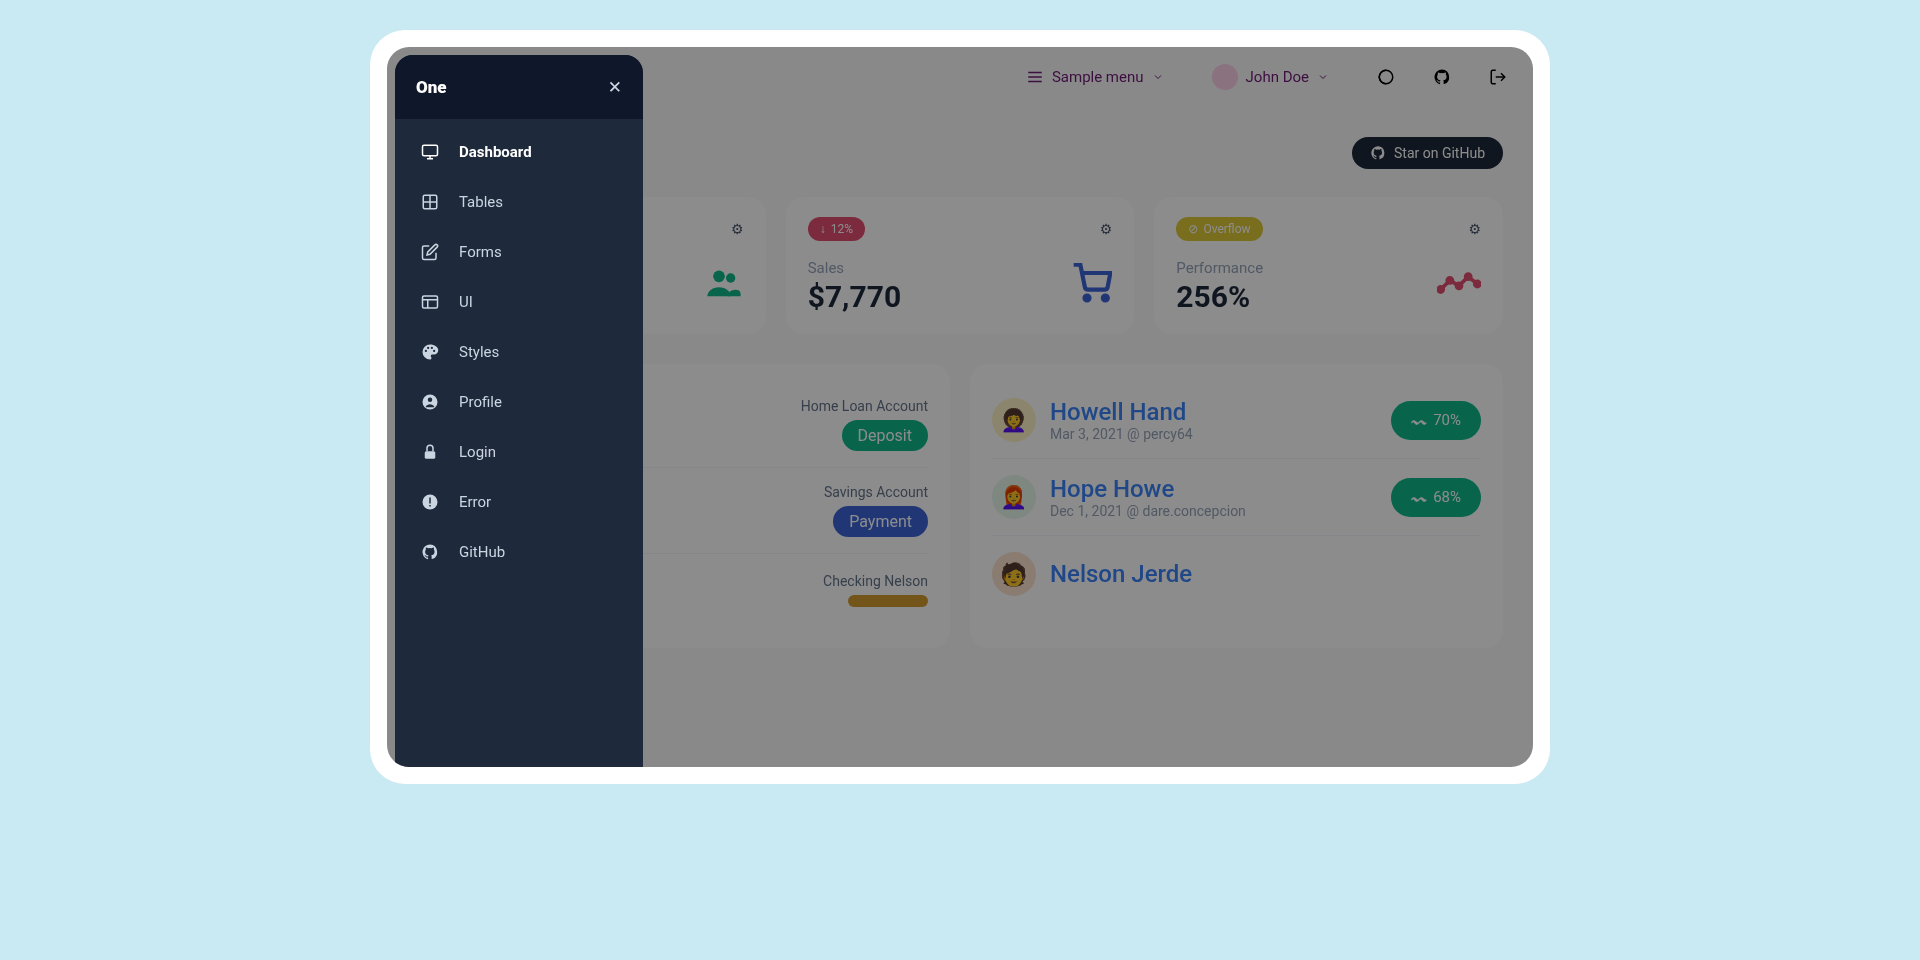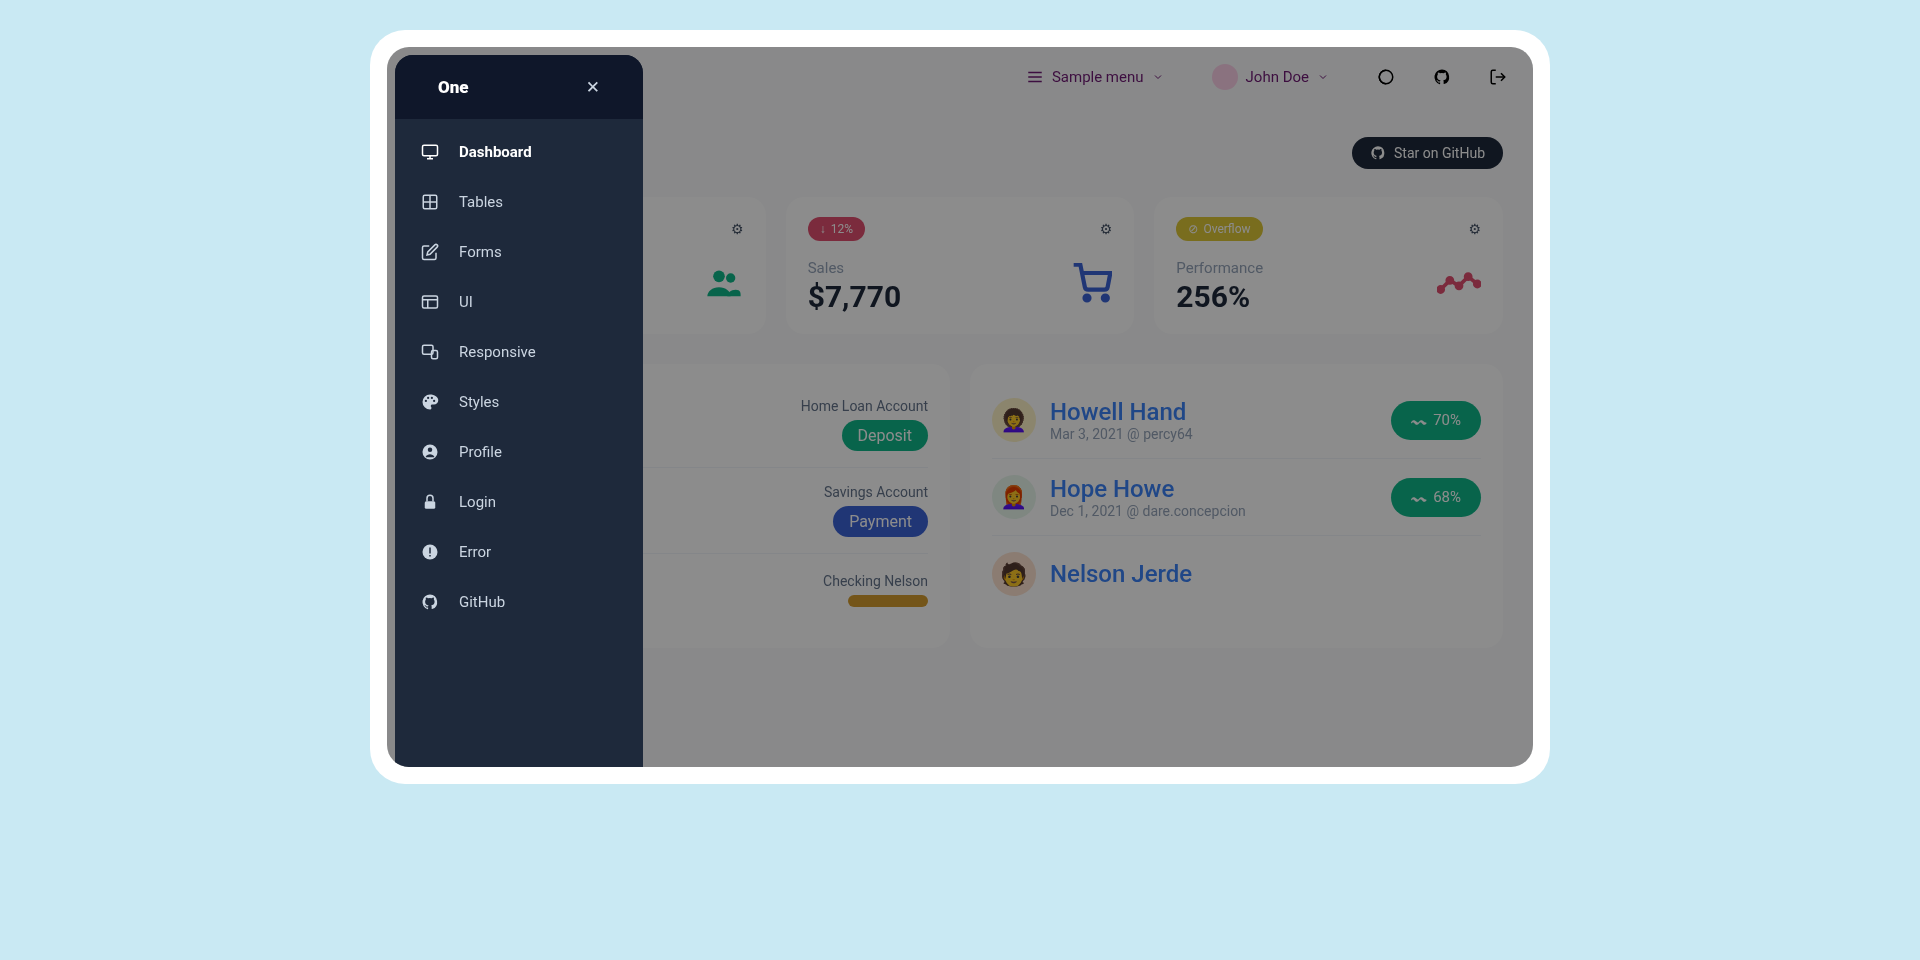--- a/index.html
+++ b/index.html
@@ -1,21 +1,21 @@
 <!DOCTYPE html>
 <html><head>
 <meta charset="utf-8">
 <style>
 * { margin:0; padding:0; box-sizing:border-box; font-family:-apple-system,BlinkMacSystemFont,"Segoe UI",Roboto,sans-serif; }
 body { background:#c9e9f3; min-height:100vh; display:flex; justify-content:center; align-items:flex-start; padding-top:30px; }
 .frame { width:1180px; background:#fff; border-radius:35px; padding:17px; overflow:hidden; position:relative; }
 .app { background:#f9fafb; border-radius:22px; height:720px; overflow:hidden; position:relative; }
 .overlay { position:absolute; inset:0; background:rgba(0,0,0,0.45); z-index:5; }
 .sidebar { position:absolute; top:8px; left:8px; width:248px; background:#1e293b; border-radius:18px; z-index:10; overflow:hidden; height:730px; }
-.sidebar-head { background:#0f172a; padding:22px 43px; display:flex; justify-content:space-between; align-items:center;text-align:right; }
+.sidebar-head { background:#0f172a; padding:22px 21px; display:flex; justify-content:space-between; align-items:center;text-align:right; }
 .brand { color:#fff; font-weight:900; font-size:17px; }
 .close-x { color:#cbd5e1; font-size:17px; cursor:pointer; }
 .side-items { padding:8px 0; }
 .side-item { display:flex; align-items:center; gap:20px; padding:16px 26px; color:#cbd5e1; cursor:pointer; font-size:15px; position:relative; }
 .side-item.active { color:#fff; font-weight:700; }
 .side-item .ico { width:18px; height:18px; display:inline-flex; align-items:center; justify-content:center; }
 .side-item .plus { position:absolute; right:22px; color:#cbd5e1; font-size:16px; font-weight:300; }
 .topbar { height:60px; display:flex; align-items:center; justify-content:flex-end; padding:0 26px; gap:18px; }
 .tb-group { display:flex; align-items:center; gap:8px; color:#701a75; font-size:15px; }
 .tb-ico { width:18px; height:18px; display:inline-flex; }
@@ -305,29 +305,20 @@
               <svg viewBox="0 0 24 24" fill="none" stroke="currentColor" stroke-width="2">
                 <rect x="2" y="4" width="20" height="16" rx="2"></rect>
                 <line x1="2" y1="9" x2="22" y2="9"></line>
                 <line x1="9" y1="9" x2="9" y2="20"></line>
               </svg>
             </span>
             <span>UI</span>
           </div>
           <div class="side-item">
             <span class="ico">
-              <svg viewBox="0 0 24 24" fill="none" stroke="currentColor" stroke-width="2">
-                <rect x="2" y="3" width="14" height="12" rx="2"></rect>
-                <rect x="14" y="10" width="8" height="11" rx="2"></rect>
-              </svg>
-            </span>
-            <span>Responsive</span>
-          </div>
-          <div class="side-item">
-            <span class="ico">
               <svg viewBox="0 0 24 24" fill="currentColor">
                 <path d="M12 2a10 10 0 0 0 0 20c1.1 0 2-.9 2-2 0-.5-.2-1-.5-1.3-.3-.4-.5-.8-.5-1.3 0-1.1.9-2 2-2h2.3A5.7 5.7 0 0 0 23 9.7C23 5.5 18.1 2 12 2zM6.5 12a1.5 1.5 0 1 1 0-3 1.5 1.5 0 0 1 0 3zm3-4a1.5 1.5 0 1 1 0-3 1.5 1.5 0 0 1 0 3zm5 0a1.5 1.5 0 1 1 0-3 1.5 1.5 0 0 1 0 3zm3 4a1.5 1.5 0 1 1 0-3 1.5 1.5 0 0 1 0 3z"></path>
               </svg>
             </span>
             <span>Styles</span>
           </div>
           <div class="side-item">
             <span class="ico">
               <svg viewBox="0 0 24 24" fill="currentColor">
                 <circle cx="12" cy="12" r="10"></circle>

